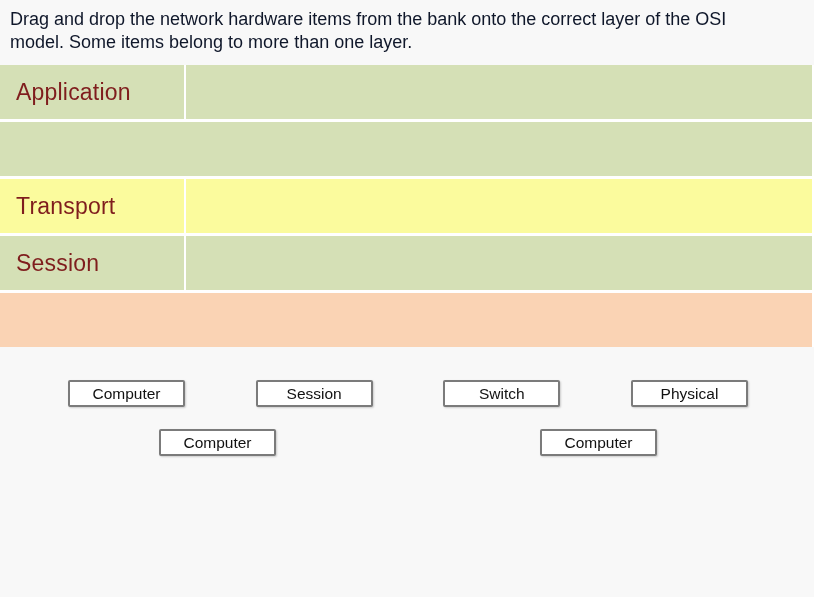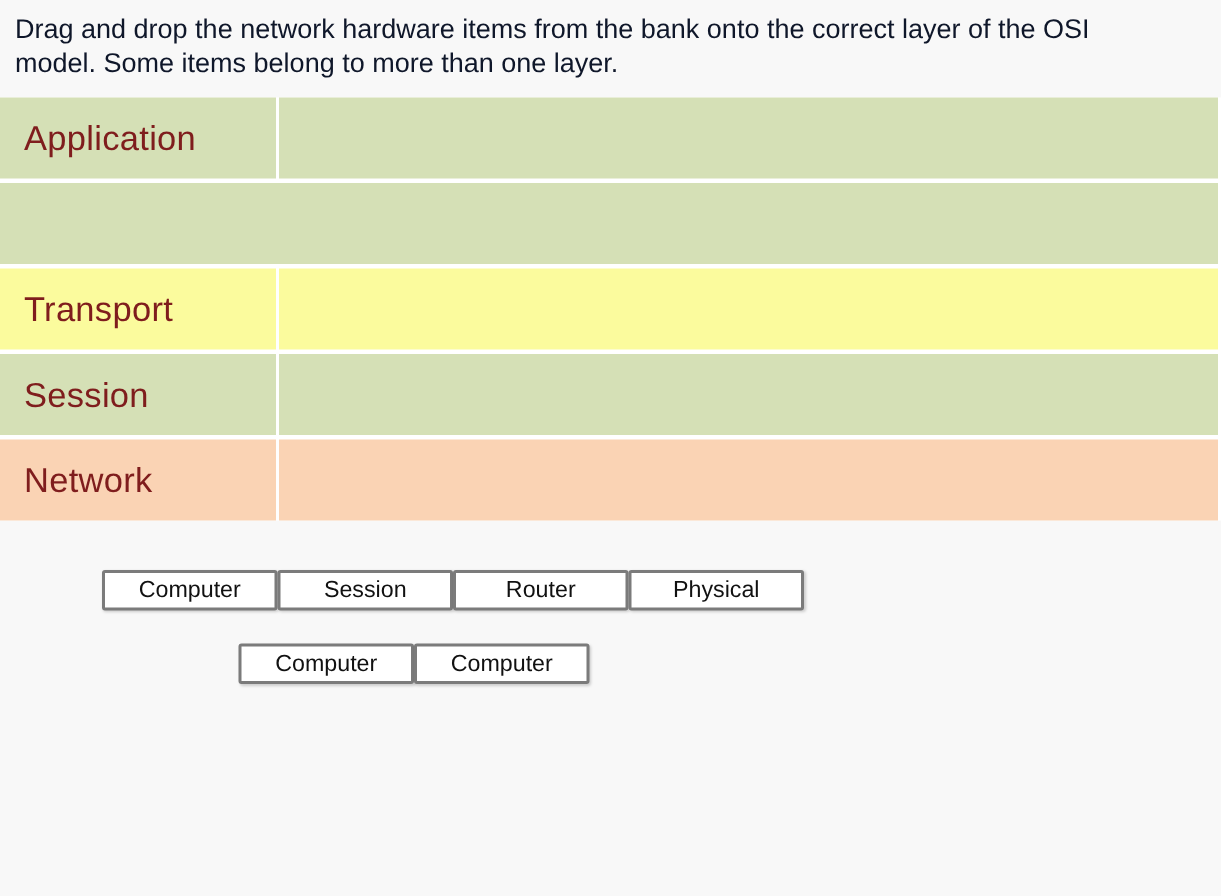--- a/index.html
+++ b/index.html
@@ -40,21 +40,21 @@
     font-size: 23px;
     color: #7f1d1d;
     letter-spacing: 0.2px;
   }
   .drop-cell {
     flex: 1 1 auto;
     margin-right: 2px;
   }
 
   .bank { width: 814px; }
-  .bank-row { display: flex; }
+  .bank-row { display: flex; justify-content: space-between; }
   .bank-row-1 { margin-top: 33px; padding: 0 66px 0 68px; }
   .bank-row-2 { margin-top: 22px; padding: 0 157px 0 159px; }
 
   .bank-item {
     width: 117px;
     height: 27px;
     background: #ffffff;
     border: 2px solid #7b7b7b;
     border-radius: 2px;
     box-shadow: 1px 1px 2px rgba(0,0,0,0.18);
@@ -92,33 +92,32 @@
       <div class="label-cell" style="background: rgb(251, 251, 157);">Transport</div>
       <div class="drop-cell" style="background: rgb(251, 251, 157);"></div>
     </div>
 
     <div class="osi-row">
       <div class="label-cell" style="background: rgb(213, 224, 182);">Session</div>
       <div class="drop-cell" style="background: rgb(213, 224, 182);"></div>
     </div>
 
     <div class="osi-row">
-      <div class="label-cell" style="background: rgb(250, 211, 180);">Network</div>
       <div class="drop-cell" style="background: rgb(250, 211, 180);"></div>
     </div>
 
 
 
   </div>
 
   <div class="bank">
     <div class="bank-row bank-row-1">
       <div class="bank-item" draggable="true">Computer</div>
       <div class="bank-item" draggable="true">Session</div>
-      <div class="bank-item" draggable="true">Router</div>
+      <div class="bank-item" draggable="true">Switch</div>
       <div class="bank-item" draggable="true">Physical</div>
     </div>
     <div class="bank-row bank-row-2">
       <div class="bank-item" draggable="true">Computer</div>
       <div class="bank-item" draggable="true">Computer</div>
     </div>
   </div>
 
 </div>
 

